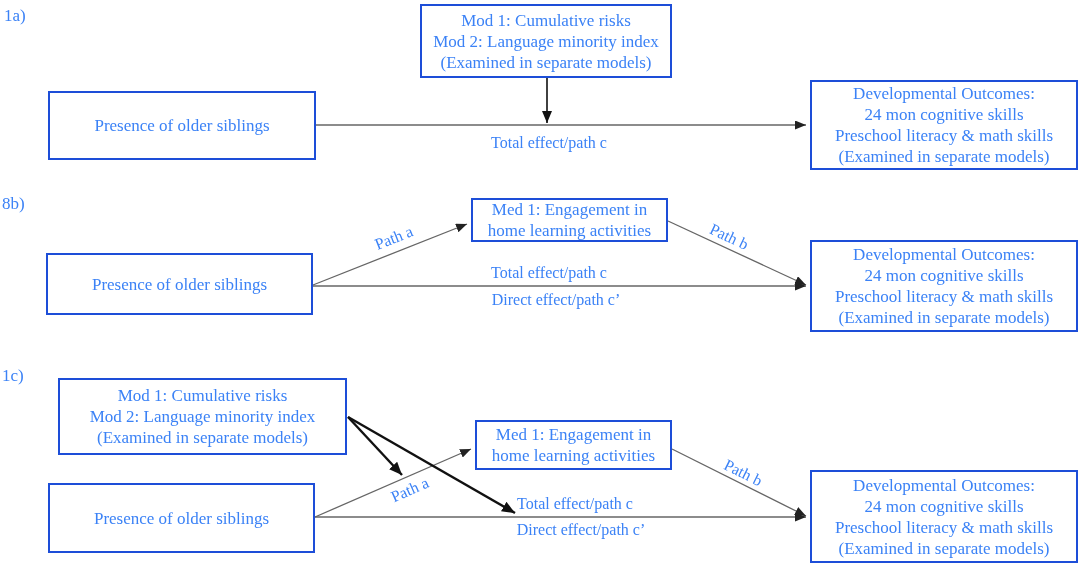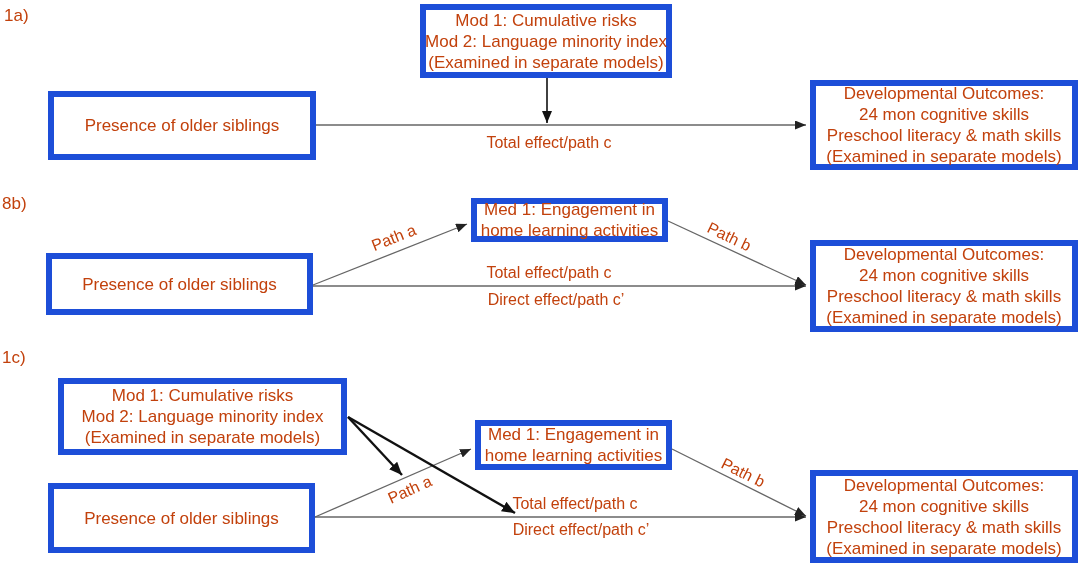--- a/index.html
+++ b/index.html
@@ -1,19 +1,19 @@
 <!DOCTYPE html>
 <html><head>
 <meta charset="utf-8">
 <style>
   html,body{margin:0;padding:0;background:#ffffff;}
   #figure{position:relative;width:1084px;height:568px;background:#ffffff;
-    font-family:Liberation Sans, sans-serif;color:#c2410c;overflow:hidden;}
+    font-family:Liberation Serif, serif;color:#3b82f6;overflow:hidden;}
   svg.arrows{position:absolute;left:0;top:0;width:1084px;height:568px;}
-  .box{position:absolute;box-sizing:border-box;border:6px solid #1d4ed8;background:#ffffff;
+  .box{position:absolute;box-sizing:border-box;border:2px solid #1d4ed8;background:#ffffff;
     display:flex;flex-direction:column;align-items:center;justify-content:center;
     text-align:center;font-size:17px;line-height:21px;}
   .box-line{white-space:nowrap;}
   .panel-label{position:absolute;font-size:17px;line-height:20px;}
   .lbl{position:absolute;white-space:nowrap;font-size:16px;line-height:18px;}
   .thin{stroke:#666666;stroke-width:1.3;}
   .blk{stroke:#111111;stroke-width:1.6;}
   .thick{stroke:#111111;stroke-width:2.4;}
 </style>
 </head>
@@ -85,21 +85,21 @@
     <div class="box-line">24 mon cognitive skills</div>
     <div class="box-line">Preschool literacy &amp; math skills</div>
     <div class="box-line">(Examined in separate models)</div>
   </div>
 
   <div class="lbl" style="left:394px;top:238px;transform:translate(-50%,-50%) rotate(-21.5deg)">Path a</div>
   <div class="lbl" style="left:729px;top:237px;transform:translate(-50%,-50%) rotate(25.5deg)">Path b</div>
   <div class="lbl" style="left:549px;top:273px;transform:translate(-50%,-50%)">Total effect/path c</div>
   <div class="lbl" style="left:556px;top:300px;transform:translate(-50%,-50%)">Direct effect/path c’</div>
 
-  <div class="panel-label" style="left:2px;top:348px">1c)</div>
+  <div class="panel-label" style="left:2px;top:366px">1c)</div>
 
   <div class="box" style="left:58px;top:378px;width:289px;height:77px">
     <div class="box-line">Mod 1: Cumulative risks</div>
     <div class="box-line">Mod 2: Language minority index</div>
     <div class="box-line">(Examined in separate models)</div>
   </div>
 
   <div class="box" style="left:48px;top:483px;width:267px;height:70px">
     <div class="box-line">Presence of older siblings</div>
   </div>

